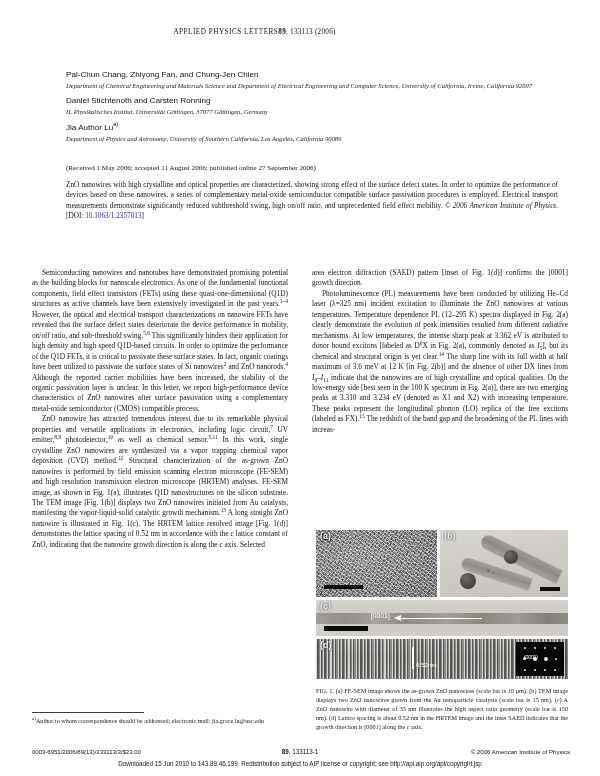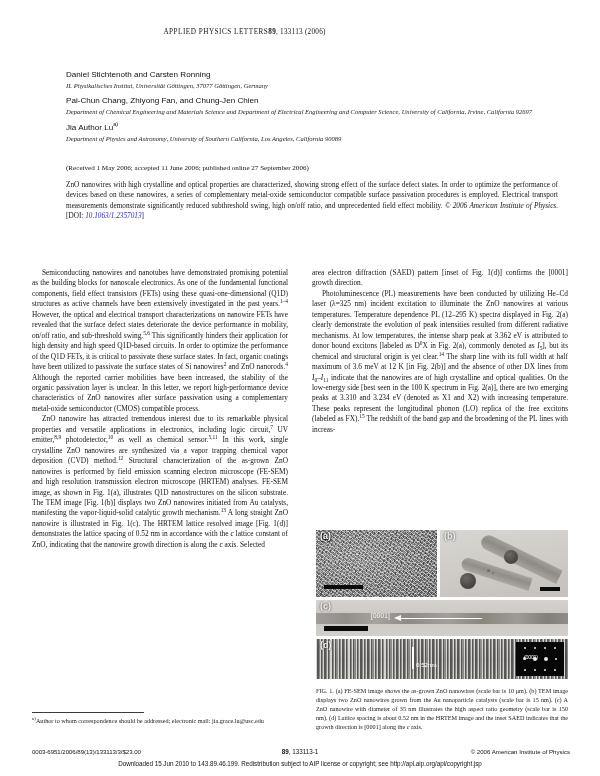--- a/index.html
+++ b/index.html
@@ -28,20 +28,21 @@
   .journal-header {
     position: absolute;
     left: 0;
     top: 28px;
     width: 489px;
     text-align: center;
     font-family: "Liberation Serif", serif;
     font-size: 7.2px;
     letter-spacing: 0.25px;
     color: #151515;
+    padding-left: 10px;
   }
   .journal-header .jname {
     font-variant: small-caps;
     letter-spacing: 0.5px;
   }
   .journal-header .jvol { font-weight: bold; }
 
   
   .article-title {
     position: absolute;
@@ -99,21 +100,21 @@
     left: 66px;
     top: 180px;
     width: 492px;
     font-family: "Liberation Serif", serif;
     font-size: 7.25px;
     line-height: 1.42;
     text-align: justify;
     color: #151515;
   }
   .abstract .ital { font-style: italic; }
-  .abstract .doi-link { color: #2525cc; font-style: italic; }
+  .abstract .doi-link { color: #2525cc; }
 
   
   .col {
     position: absolute;
     top: 268px;
     width: 256px;
     font-family: "Liberation Serif", serif;
     font-size: 7.35px;
     line-height: 1.425;
     text-align: justify;
@@ -404,37 +405,37 @@
 <div class="page">
 
   <div class="journal-header">
     <span class="jname">APPLIED PHYSICS LETTERS</span><span class="jvol">89</span><span>, 133113 (2006)</span>
   </div>
 
 
   <div class="authors-block">
 
     <div class="author-group">
+      <div class="author-names">Pai-Chun Chang, Zhiyong Fan, and Chung-Jen Chien</div>
+      <div class="affiliation">Department of Chemical Engineering and Materials Science and Department of Electrical Engineering and Computer Science, University of California, Irvine, California 92697</div>
+    </div>
+
+    <div class="author-group">
       <div class="author-names">Daniel Stichtenoth and Carsten Ronning</div>
       <div class="affiliation">II. Physikalisches Institut, Universität Göttingen, 37077 Göttingen, Germany</div>
-    </div>
-
-    <div class="author-group">
-      <div class="author-names">Pai-Chun Chang, Zhiyong Fan, and Chung-Jen Chien</div>
-      <div class="affiliation">Department of Chemical Engineering and Materials Science and Department of Electrical Engineering and Computer Science, University of California, Irvine, California 92697</div>
     </div>
 
     <div class="author-group">
       <div class="author-names"><span>Jia Author Lu</span><sup>a)</sup></div>
       <div class="affiliation">Department of Physics and Astronomy, University of Southern California, Los Angeles, California 90089</div>
     </div>
 
   </div>
 
-  <div class="received-line">(Received 1 May 2006; accepted 11 June 2006; published online 27 September 2006)</div>
+  <div class="received-line">(Received 1 May 2006; accepted 11 August 2006; published online 27 September 2006)</div>
 
   <div class="abstract"><span>ZnO nanowires with high crystalline and optical properties are characterized, showing strong effect of the surface defect states. In order to optimize the performance of devices based on these nanowires, a series of complementary metal-oxide semiconductor compatible surface passivation procedures is employed. Electrical transport measurements demonstrate significantly reduced subthreshold swing, high on/off ratio, and unprecedented field effect mobility. </span><span class="ital">© 2006 American Institute of Physics.</span><span> [DOI: </span><span class="doi-link">10.1063/1.2357013</span><span>]</span></div>
 
   <div class="col col-left">
     <p><span>Semiconducting nanowires and nanotubes have demonstrated promising potential as the building blocks for nanoscale electronics. As one of the fundamental functional components, field effect transistors (FETs) using these quasi-one-dimensional (Q1D) structures as active channels have been extensively investigated in the past years.</span><sup>1–4</sup><span> However, the optical and electrical transport characterizations on nanowire FETs have revealed that the surface defect states deteriorate the device performance in mobility, on/off ratio, and sub-threshold swing.</span><sup>5,6</sup><span> This significantly hinders their application for high density and high speed Q1D-based circuits. In order to optimize the performance of the Q1D FETs, it is critical to passivate these surface states. In fact, organic coatings have been utilized to passivate the surface states of Si nanowires</span><sup>2</sup><span> and ZnO nanorods.</span><sup>4</sup><span> Although the reported carrier mobilities have been increased, the stability of the organic passivation layer is unclear. In this letter, we report high-performance device characteristics of ZnO nanowires after surface passivation using a complementary metal-oxide semiconductor (CMOS) compatible process.</span></p>
 
     <p><span>ZnO nanowire has attracted tremendous interest due to its remarkable physical properties and versatile applications in electronics, including logic circuit,</span><sup>7</sup><span> UV emitter,</span><sup>8,9</sup><span> photodetector,</span><sup>10</sup><span> as well as chemical sensor.</span><sup>5,11</sup><span> In this work, single crystalline ZnO nanowires are synthesized via a vapor trapping chemical vapor deposition (CVD) method.</span><sup>12</sup><span> Structural characterization of the as-grown ZnO nanowires is performed by field emission scanning electron microscope (FE-SEM) and high resolution transmission electron microscope (HRTEM) analyses. FE-SEM image, as shown in Fig. 1(a), illustrates Q1D nanostructures on the silicon substrate. The TEM image [Fig. 1(b)] displays two ZnO nanowires initiated from Au catalysts, manifesting the vapor-liquid-solid catalytic growth mechanism.</span><sup>13</sup><span> A long straight ZnO nanowire is illustrated in Fig. 1(c). The HRTEM lattice resolved image [Fig. 1(d)] demonstrates the lattice spacing of 0.52 nm in accordance with the </span><span class="ital">c</span><span> lattice constant of ZnO, indicating that the nanowire growth direction is along the </span><span class="ital">c</span><span> axis. Selected</span></p>
   </div>
 
   <div class="footnote-rule"></div>

